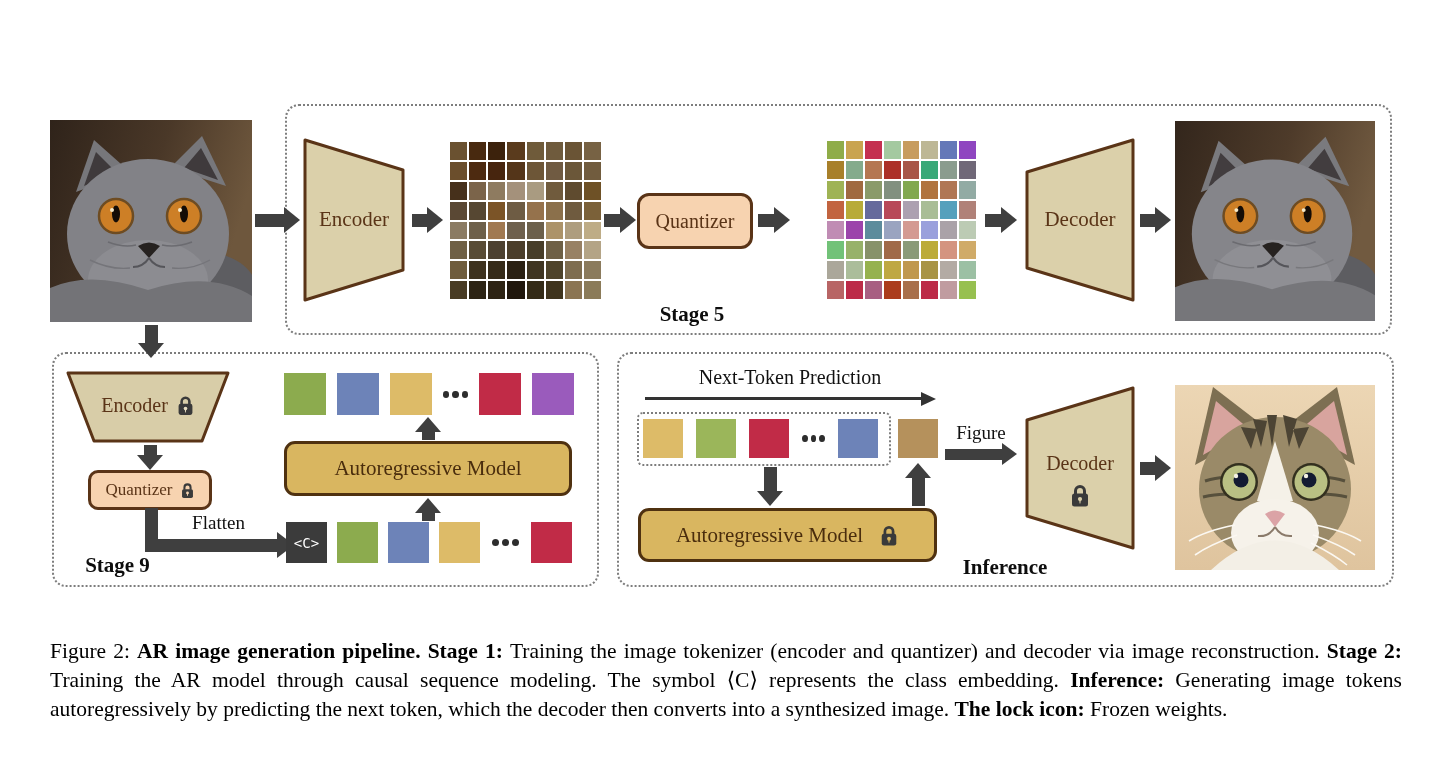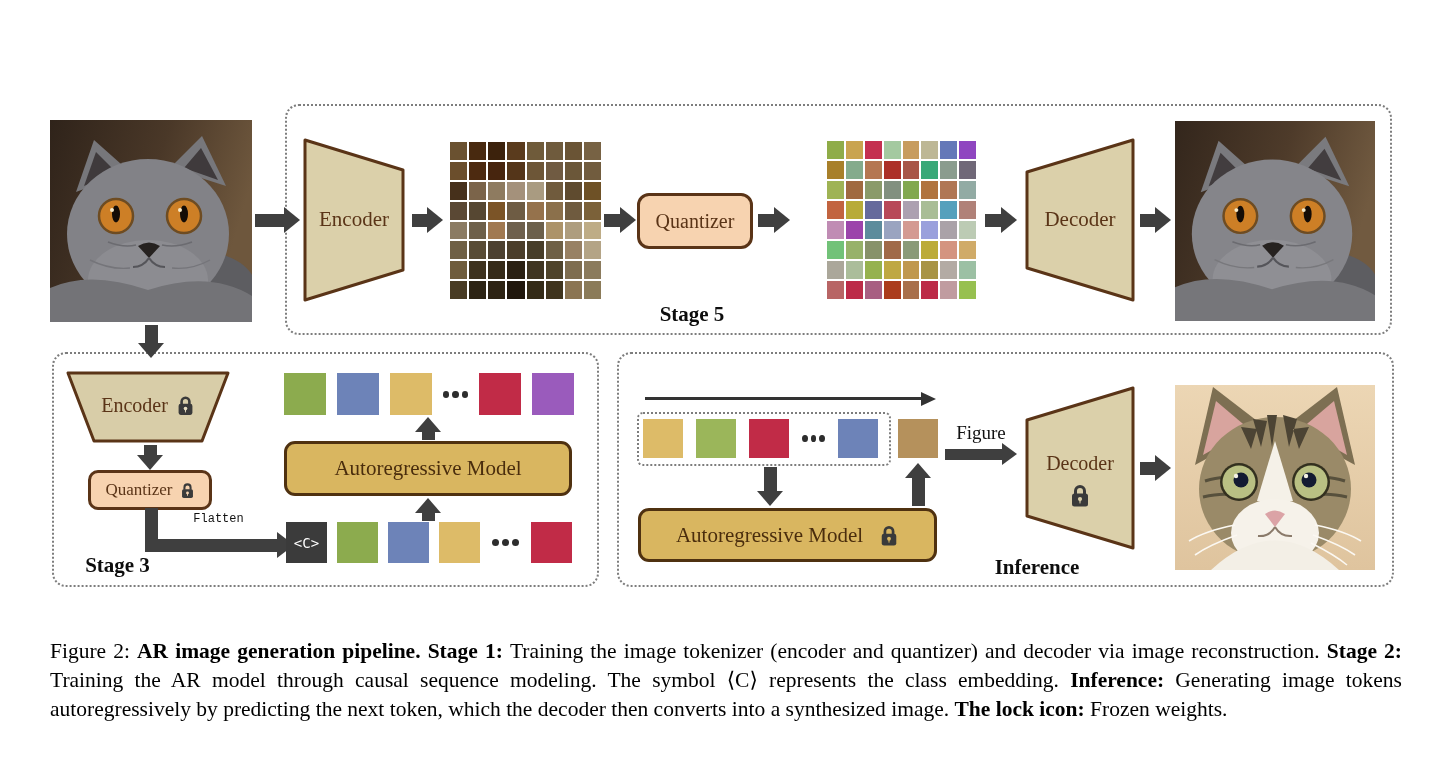--- a/index.html
+++ b/index.html
@@ -324,23 +324,23 @@
         <path d="M6.5 12 V8.5 a4.5 4.5 0 0 1 9 0 V12" fill="none" stroke="#3a3a3a" stroke-width="3"></path>
         <rect x="3" y="11" width="16" height="13" rx="2.5" fill="#3a3a3a"></rect>
         <circle cx="11" cy="16.5" r="2.1" fill="#f7d3b0"></circle>
         <path d="M10.2 17.5 L11.8 17.5 L11.4 21 L10.6 21 Z" fill="#f7d3b0"></path>
       </svg>
   </div>
 
   <div class="lrect" style="left:145px;top:508px;width:13px;height:44px;"></div>
   <div class="lrect" style="left:145px;top:539px;width:132px;height:13px;"></div>
   <div class="lhead" style="left:277px;top:532px;"></div>
-  <div class="plain-label" style="left:176px;top:512px;width:85px;font-size:12px;font-family:Liberation Mono, monospace;">Flatten</div>
-
-  <div class="section-label" style="left:50px;top:553px;width:135px;">Stage 3</div>
+  <div class="plain-label" style="left:176px;top:512px;width:85px;font-size:19px;">Flatten</div>
+
+  <div class="section-label" style="left:50px;top:553px;width:135px;">Stage 9</div>
 
   <div class="token-row row-s2-top" style="left:284px;top:373px;">
       <div class="token" style="background: rgb(140, 171, 78);"></div>
       <div class="token" style="background: rgb(109, 131, 184);"></div>
       <div class="token" style="background: rgb(221, 187, 104);"></div>
       <div class="dots">
         <i></i>
         <i></i>
         <i></i>
       </div>
@@ -368,20 +368,21 @@
       <div class="token" style="background: rgb(109, 131, 184);"></div>
       <div class="token" style="background: rgb(221, 187, 104);"></div>
       <div class="dots">
         <i></i>
         <i></i>
         <i></i>
       </div>
       <div class="token" style="background: rgb(193, 43, 71);"></div>
     </div>
 
+  <div class="plain-label" style="left:665px;top:366px;width:250px;">Next-Token Prediction</div>
   <div class="thin-line" style="left:645px;top:397px;width:277px;"></div>
   <div class="thin-head" style="left:921px;top:391.5px;"></div>
 
   <div class="dotted-box" style="left:637px;top:412px;width:250px;height:50px;border-radius:6px;"></div>
   <div class="token-row row-inf" style="left:643px;top:419px;">
       <div class="token" style="background: rgb(221, 187, 104);"></div>
       <div class="token" style="background: rgb(155, 182, 90);"></div>
       <div class="token" style="background: rgb(193, 43, 71);"></div>
       <div class="dots">
         <i></i>
@@ -411,21 +412,21 @@
   <div class="box ar-box" style="left:638px;top:508px;width:299px;height:54px;">
     <span>Autoregressive Model</span>
     <svg class="lock" width="20" height="25" viewBox="0 0 22 26">
         <path d="M6.5 12 V8.5 a4.5 4.5 0 0 1 9 0 V12" fill="none" stroke="#3a3a3a" stroke-width="3"></path>
         <rect x="3" y="11" width="16" height="13" rx="2.5" fill="#3a3a3a"></rect>
         <circle cx="11" cy="16.5" r="2.1" fill="#d9b660"></circle>
         <path d="M10.2 17.5 L11.8 17.5 L11.4 21 L10.6 21 Z" fill="#d9b660"></path>
       </svg>
   </div>
 
-  <div class="section-label" style="left:982px;top:555px;width:110px;">Inference</div>
+  <div class="section-label" style="left:950px;top:555px;width:110px;">Inference</div>
 
   <svg class="abs" style="left:1025px;top:386px;" width="110" height="164" viewBox="0 0 110 164">
     <polygon points="2,34 108,2 108,162 2,130" fill="#dbd0aa" stroke="#5a3417" stroke-width="3" stroke-linejoin="round"></polygon>
   </svg>
   <div class="shape-label" style="left:1025px;top:452px;width:110px;font-size:20px;">Decoder</div>
   <svg class="abs lock" style="left:1069px;top:482px;" width="22" height="27" viewBox="0 0 22 26">
       <path d="M6.5 12 V8.5 a4.5 4.5 0 0 1 9 0 V12" fill="none" stroke="#3a3a3a" stroke-width="3"></path>
       <rect x="3" y="11" width="16" height="13" rx="2.5" fill="#3a3a3a"></rect>
       <circle cx="11" cy="16.5" r="2.1" fill="#dbd0aa"></circle>
       <path d="M10.2 17.5 L11.8 17.5 L11.4 21 L10.6 21 Z" fill="#dbd0aa"></path>

